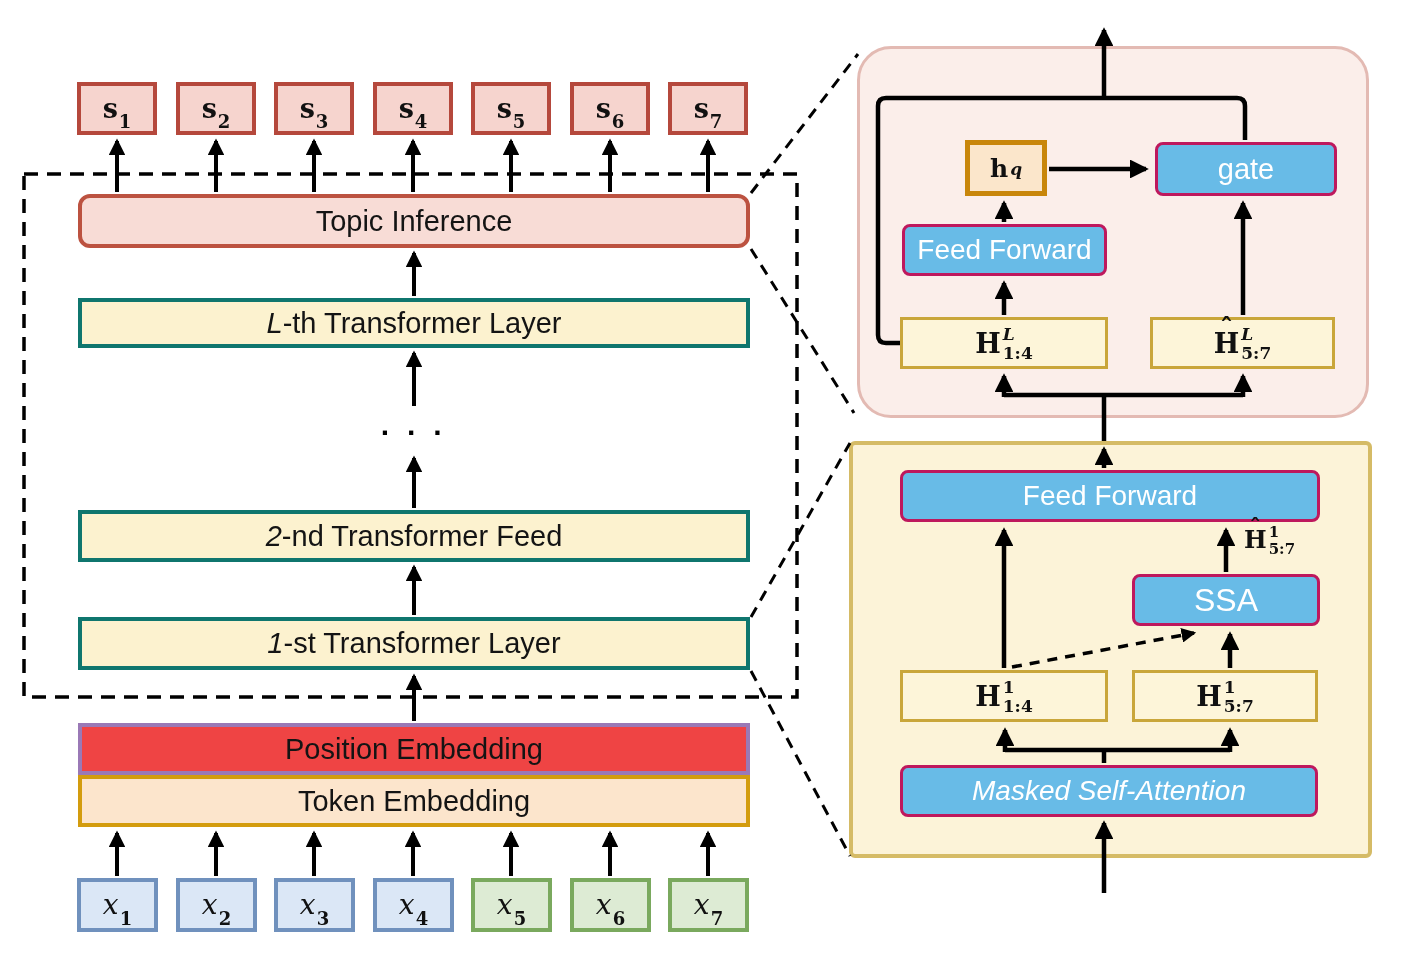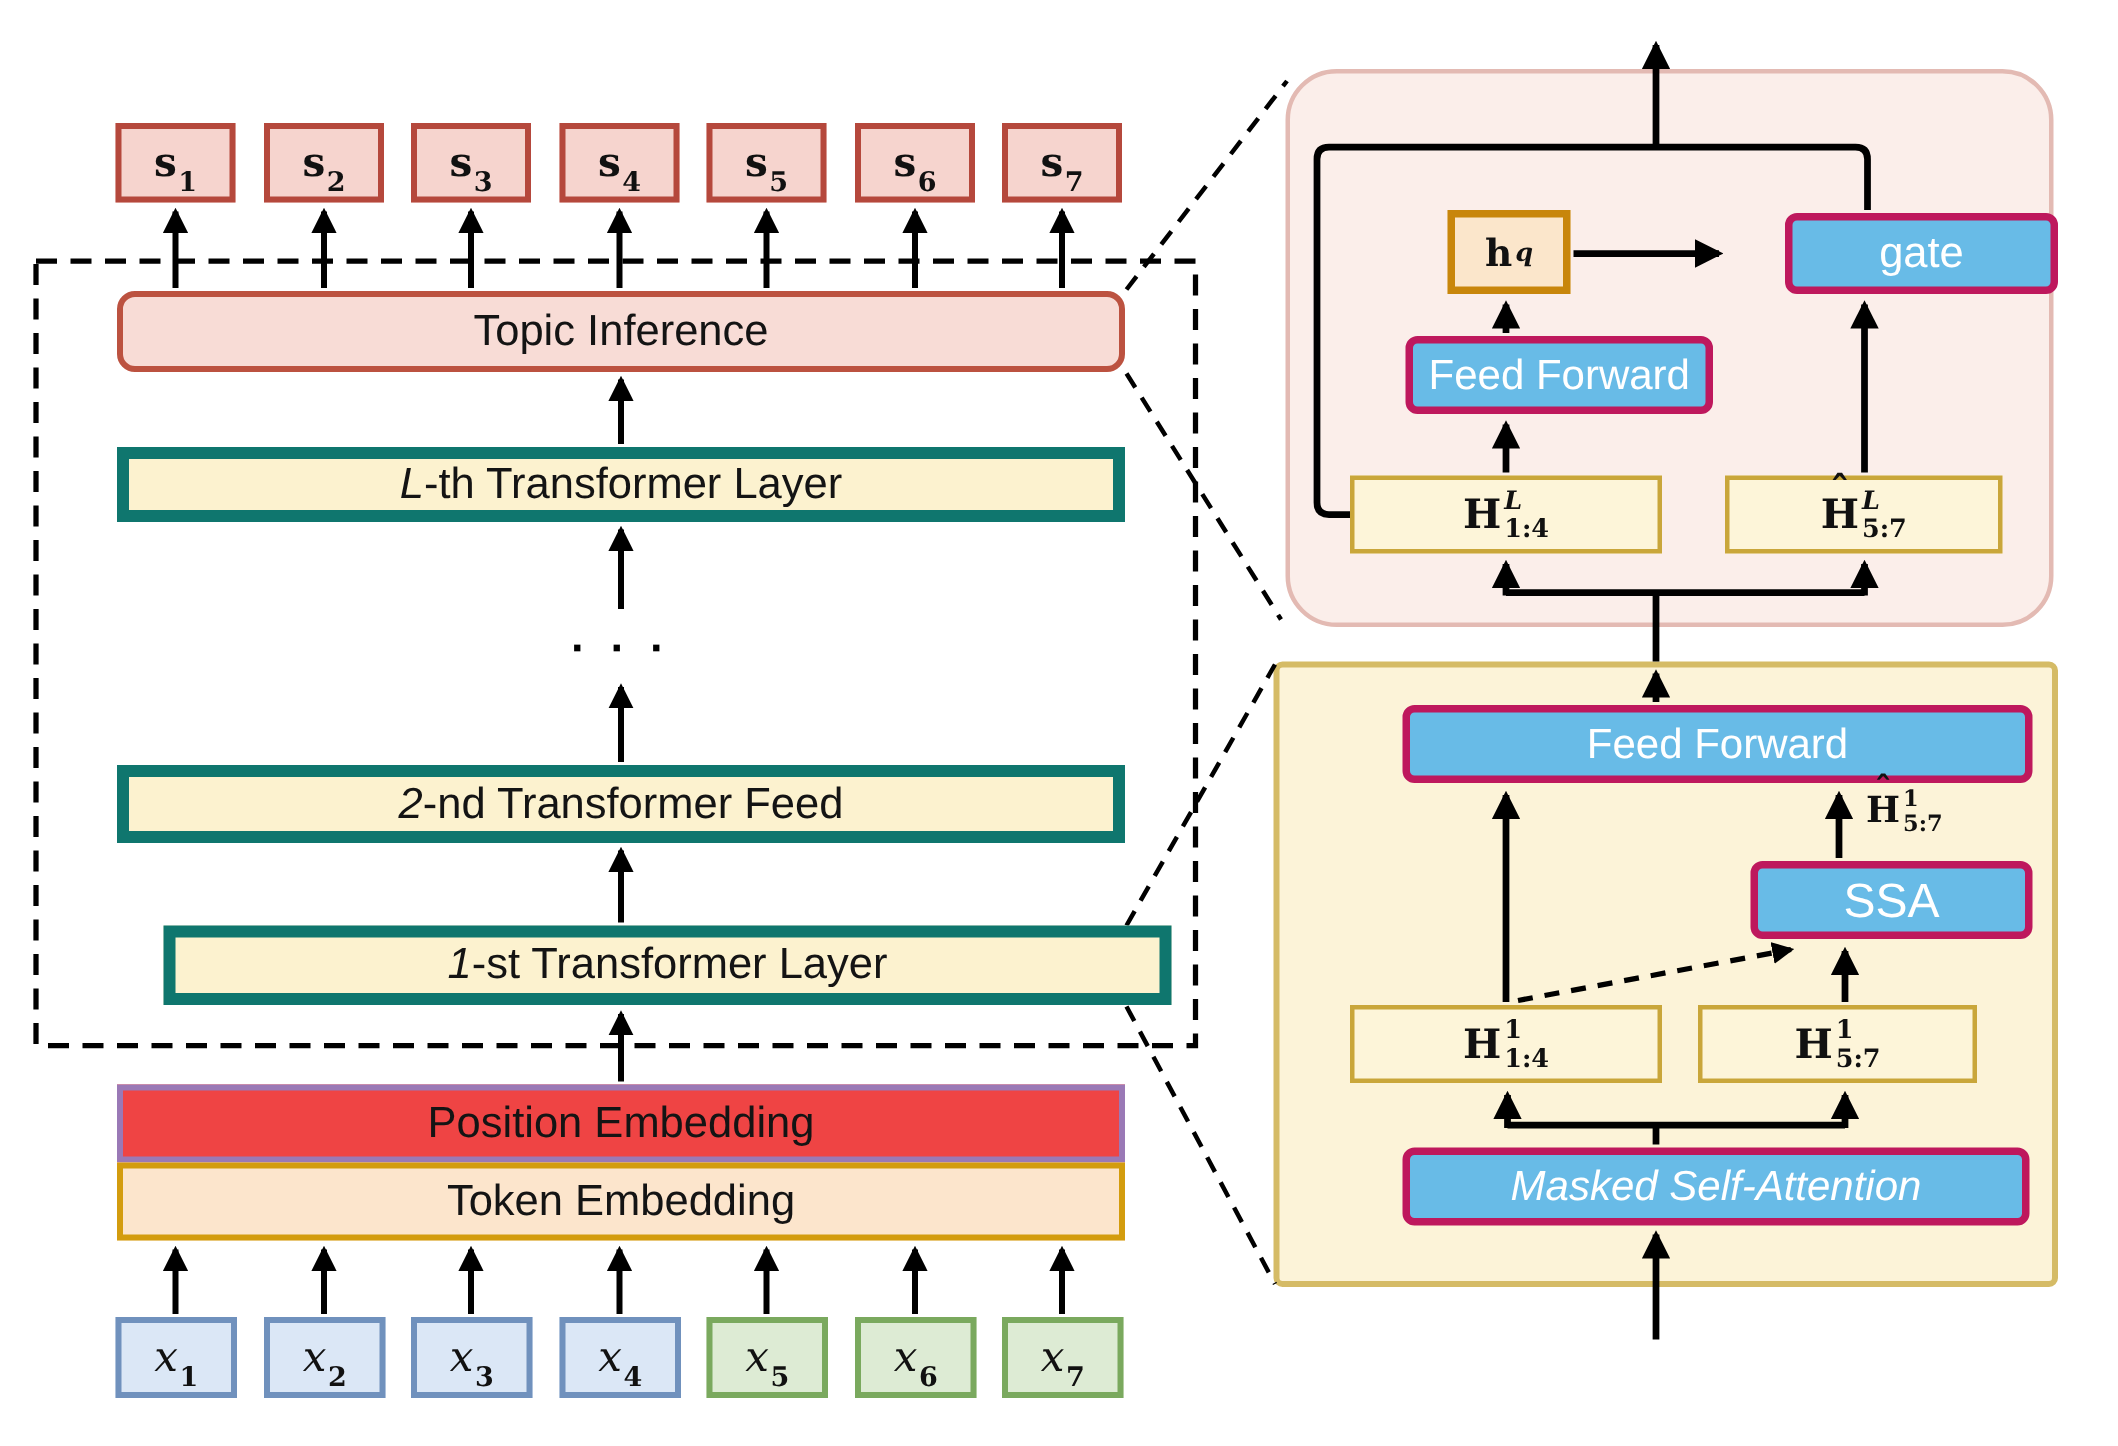--- a/index.html
+++ b/index.html
@@ -13,34 +13,34 @@
     color:#141414;
   }
   .sans{font-family:"Liberation Sans",sans-serif;font-size:29px;}
   
   .s-box{top:82px;width:80px;height:53px;background:#f6d4ce;border:4px solid #b5483c;}
   .x-box{top:878px;width:81px;height:54px;}
   .x-blue{background:#dbe7f6;border:4px solid #7091bd;}
   .x-green{background:#ddebd4;border:4px solid #7aa95e;}
   .wide{left:78px;width:672px;}
   #topic-inference{top:194px;height:54px;background:#f8dcd6;border:4px solid #bc5240;border-radius:12px;}
-  .tlayer{background:#fcf2cf;border:8px solid #0f766e;}
+  .tlayer{background:#fcf2cf;border:4px solid #0f766e;}
   #layer-L{top:298px;height:50px;}
   #layer-2{top:510px;height:52px;}
-  #layer-1{top:617px;height:53px;margin-left:31px;}
+  #layer-1{top:617px;height:53px;}
   #pos-emb{top:723px;height:52px;background:#ef4444;border:4px solid #9a79b6;}
   #tok-emb{top:775px;height:52px;background:#fce5cc;border:4px solid #d39c0e;}
   #dots{left:374px;top:416px;width:80px;text-align:center;font-size:30px;font-weight:bold;
         letter-spacing:4px;color:#000;}
   
   #pink-panel{left:857px;top:46px;width:512px;height:372px;background:#fbeeea;
               border:3px solid #e3bab3;border-radius:34px;}
   #yellow-panel{left:849px;top:441px;width:523px;height:417px;background:#fcf3d8;
                 border:4px solid #d5bb66;border-radius:6px;}
-  .blue{background:#68bbe7;border:5px solid #be185d;border-radius:8px;color:#ffffff;margin-left:35px;}
+  .blue{background:#68bbe7;border:3px solid #be185d;border-radius:8px;color:#ffffff;}
   .blue .sans{color:#ffffff;}
   .ybox{background:#fdf5d9;border:3px solid #c9a63a;}
   #hq-box{left:965px;top:140px;width:82px;height:56px;background:#fbe6cb;border:5px solid #c8860b;}
   #gate-box{left:1155px;top:142px;width:182px;height:54px;}
   #ff-top{left:902px;top:224px;width:205px;height:52px;}
   #hl14{left:900px;top:317px;width:208px;height:52px;}
   #hl57{left:1150px;top:317px;width:185px;height:52px;}
   #ff-bot{left:900px;top:470px;width:420px;height:52px;}
   #ssa-box{left:1132px;top:574px;width:188px;height:52px;}
   #h114{left:900px;top:670px;width:208px;height:52px;}

